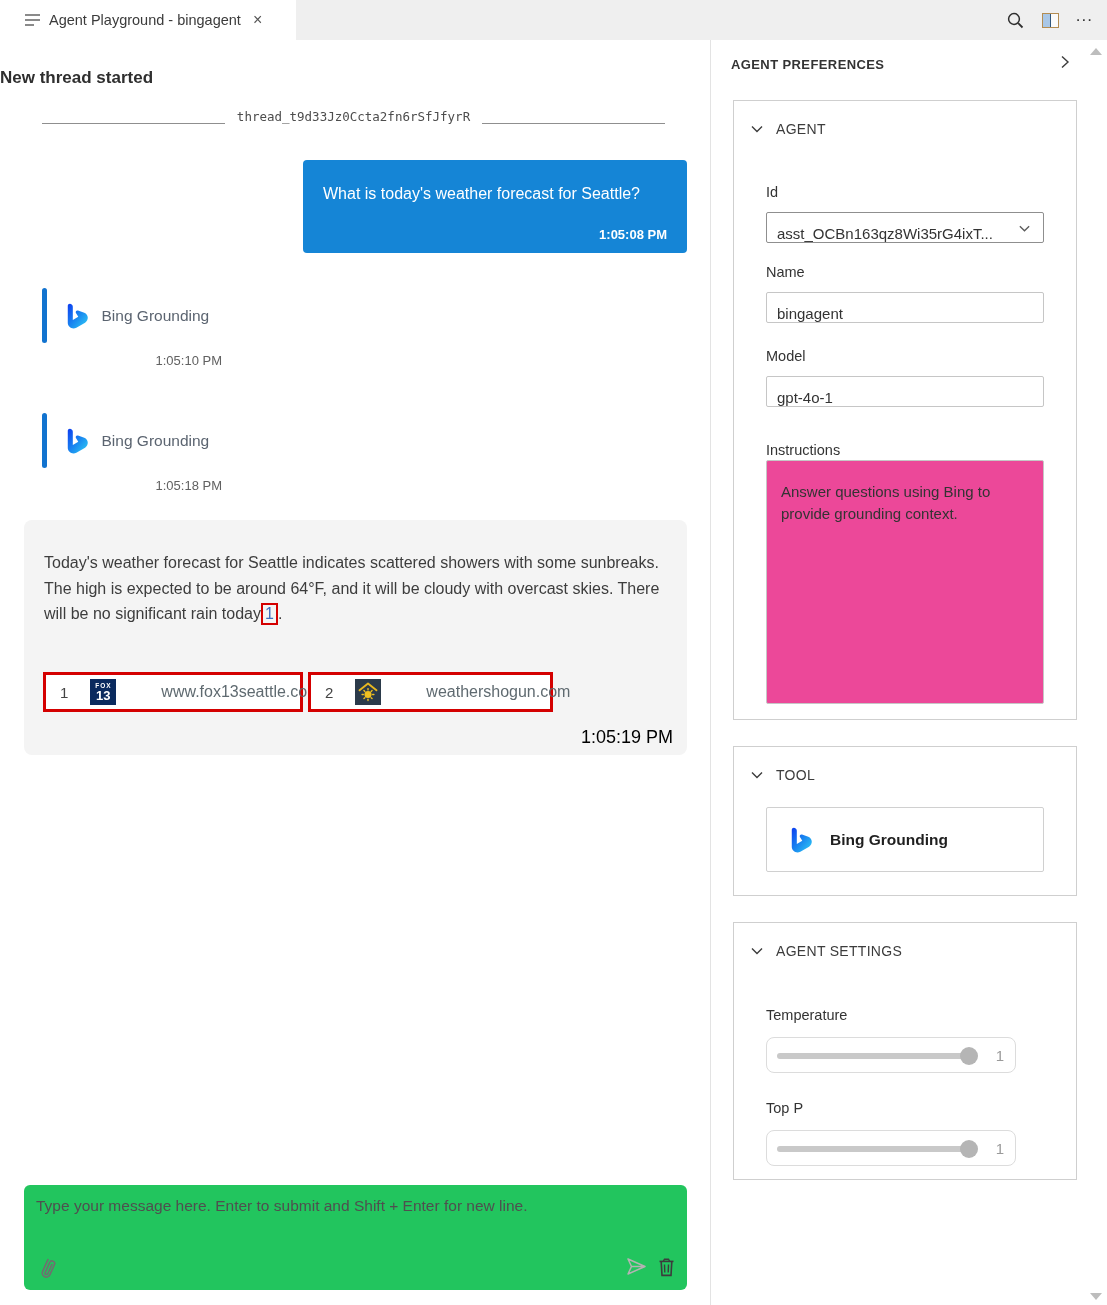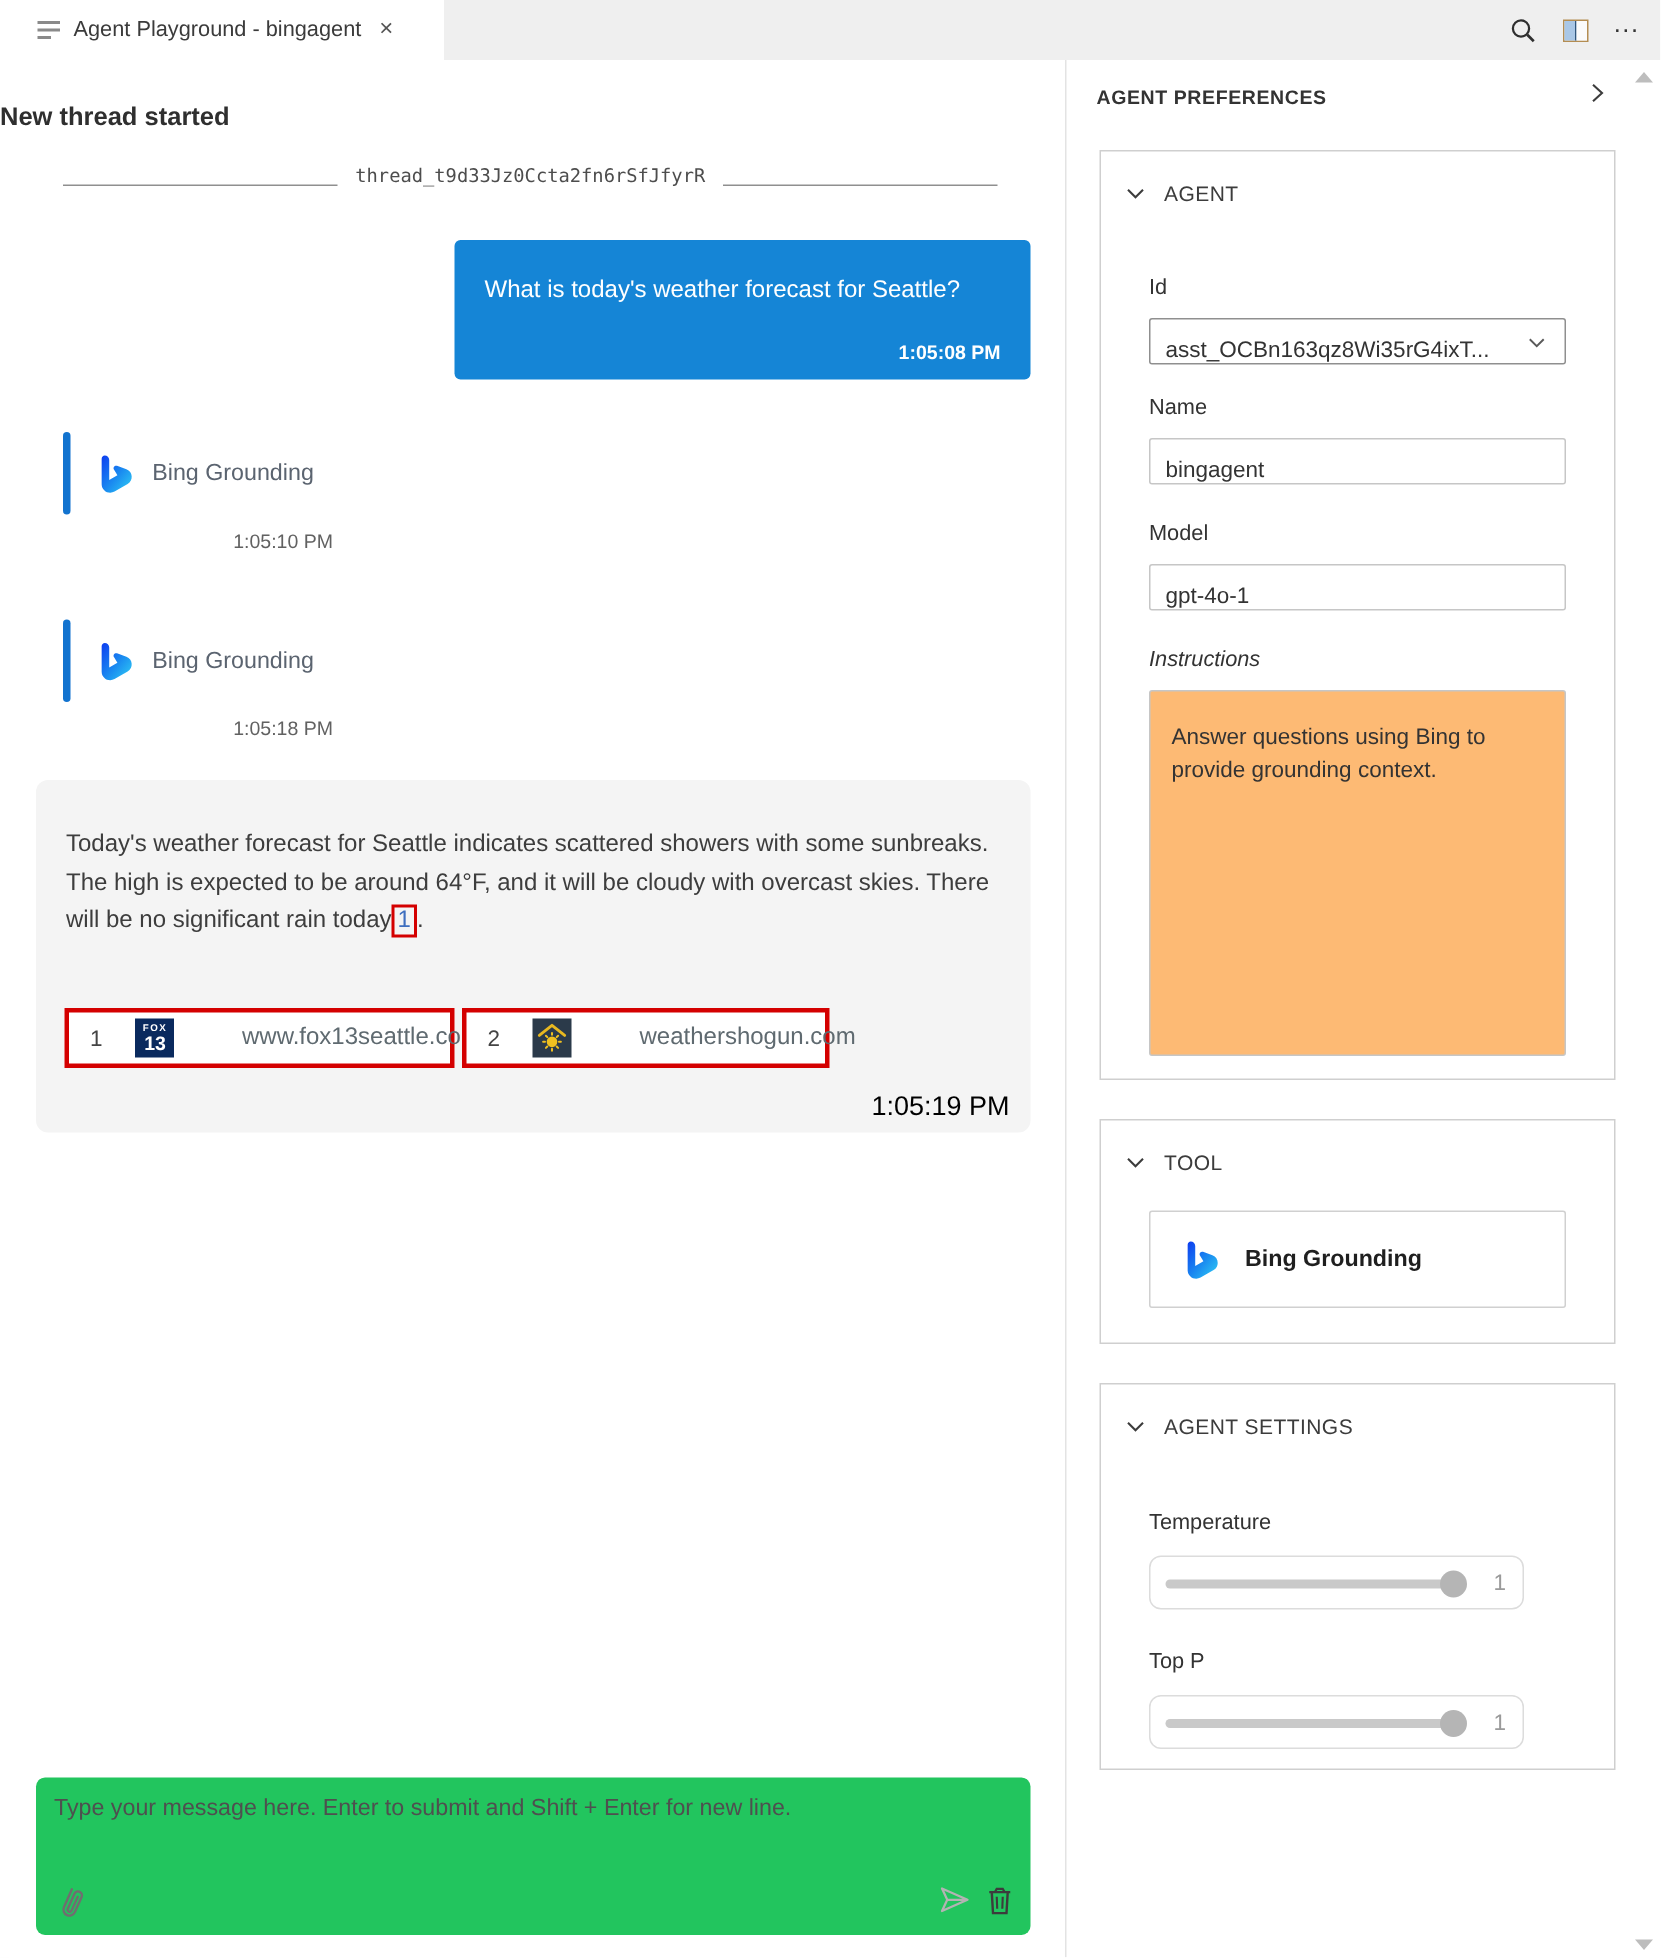--- a/index.html
+++ b/index.html
@@ -80,21 +80,21 @@
 
   .card { position:absolute; left:22px; width:344px; border:1px solid #cfcfcf; background:#fff; }
   .card-head { position:absolute; left:16px; top:20px; display:flex; align-items:center; gap:12px; cursor:pointer; }
   .card-head .ttl { font-size:14px; color:#3c3c3c; letter-spacing:.3px; }
   .field-label { position:absolute; left:32px; font-size:14.5px; color:#333; }
   .tb { position:absolute; left:32px; width:278px; height:31px; border:1px solid #8f8f8f; border-radius:2px;
         font-size:15px; color:#333; display:flex; align-items:flex-end; padding:0 10px; background:#fff; white-space:nowrap; overflow:hidden; }
   .tb-light { border-color:#c6c6c6; }
   .dd-chev { position:absolute; right:12px; top:9px; }
   .ta { position:absolute; left:32px; width:278px; height:244px; border:1px solid #c6c6c6; border-radius:2px;
-        font-size:15px; line-height:22px; color:#333; padding:20px 14px; background:#fdba74; }
+        font-size:15px; line-height:22px; color:#333; padding:20px 14px; background:#ec4899; }
   .toolbox { position:absolute; left:32px; top:60px; width:278px; height:65px; border:1px solid #d0d0d0; border-radius:2px;
              display:flex; align-items:center; padding-left:20px; cursor:pointer; }
   .toolbox .blogo { width:30px; height:30px; margin-right:13px; }
   .toolbox .tname { font-size:15.5px; font-weight:bold; color:#1f1f1f; }
 
   .slider { position:absolute; left:32px; width:250px; height:36px; border:1px solid #dcdcdc; border-radius:8px; }
   .slider .track { position:absolute; left:10px; top:15px; width:200px; height:6px; border-radius:3px; background:#c9c9c9; }
   .slider .thumb { position:absolute; left:193px; top:9px; width:18px; height:18px; border-radius:50%; background:#b5b5b5; cursor:pointer; }
   .slider .val { position:absolute; right:11px; top:9px; font-size:15px; color:#9a9a9a; }
 
@@ -268,21 +268,21 @@
         </span>
       </div>
       <div class="field-label" style="top:163px;">Name</div>
       <div class="tb tb-light" style="top:191px;">
         <span>bingagent</span>
       </div>
       <div class="field-label" style="top:247px;">Model</div>
       <div class="tb tb-light" style="top:275px;">
         <span>gpt-4o-1</span>
       </div>
-      <div class="field-label" style="top:331px;font-style:italic;">Instructions</div>
+      <div class="field-label" style="top:341px;">Instructions</div>
       <div class="ta" style="top:359px;">
         <span>Answer questions using Bing to provide grounding context.</span>
       </div>
     </div>
 
     <div class="card" style="top:706px; height:150px;">
       <div class="card-head">
         <svg width="14" height="14" viewBox="0 0 14 14">
             <polyline points="2,4.5 7,9.5 12,4.5" fill="none" stroke="#3c3c3c" stroke-width="1.4"></polyline>
           </svg>

